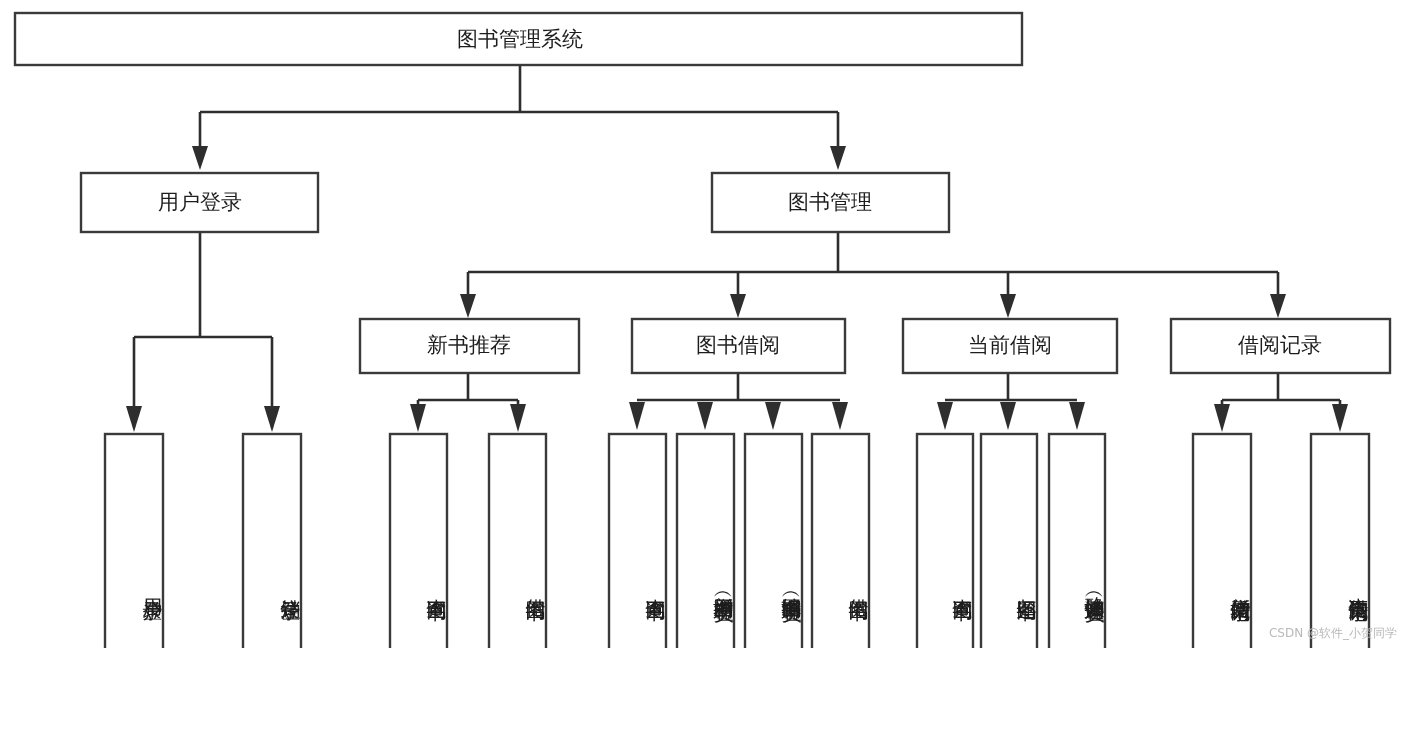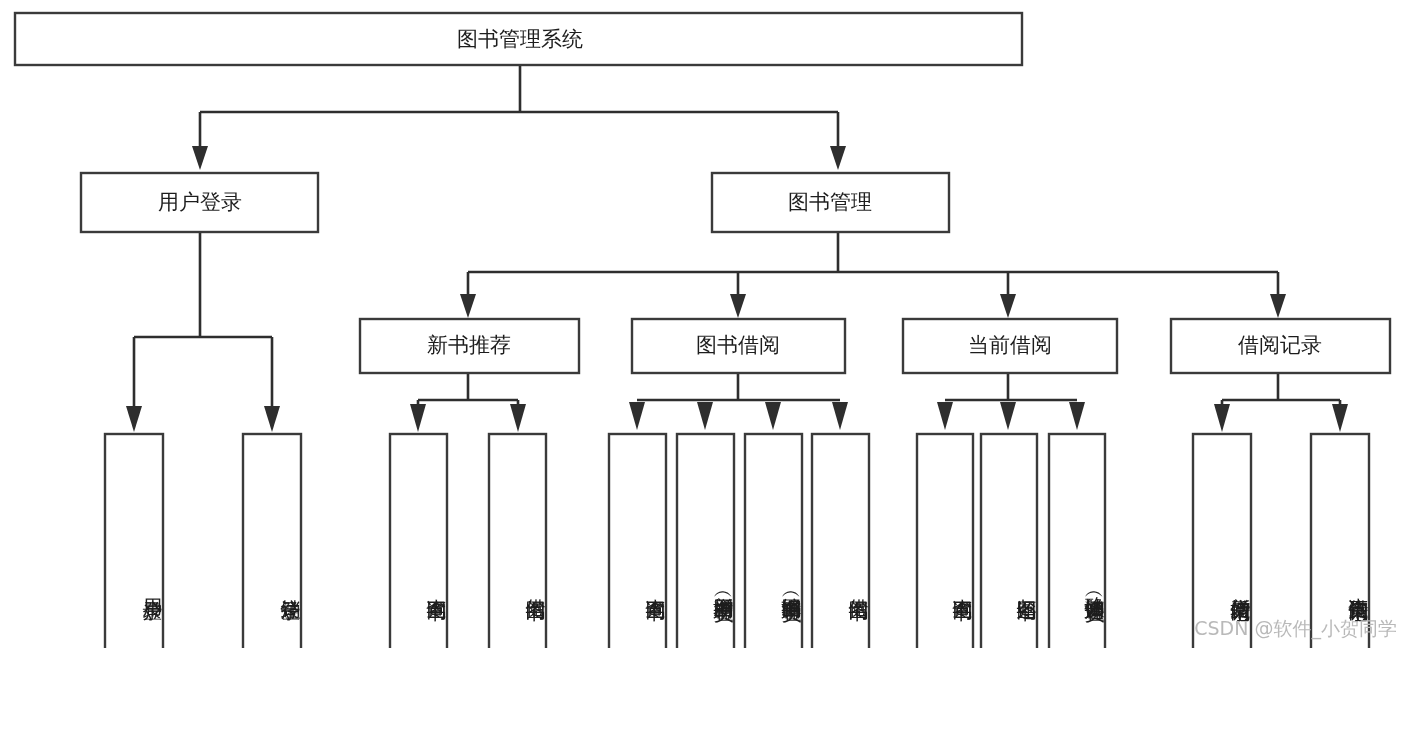--- a/index.html
+++ b/index.html
@@ -60,21 +60,21 @@
     align-items: flex-start;
     justify-content: center;
     white-space: nowrap;
     user-select: none;
   }
   .watermark {
     position: absolute;
     right: 8px;
     bottom: 6px;
     font-family: "DejaVu Sans", "Liberation Sans", sans-serif;
-    font-size: 19px;
+    font-size: 12px;
     color: #b9b9b9;
     white-space: nowrap;
     user-select: none;
   }
 </style>
 </head>
 <body>
 
 <div id="diagram-root">
 

